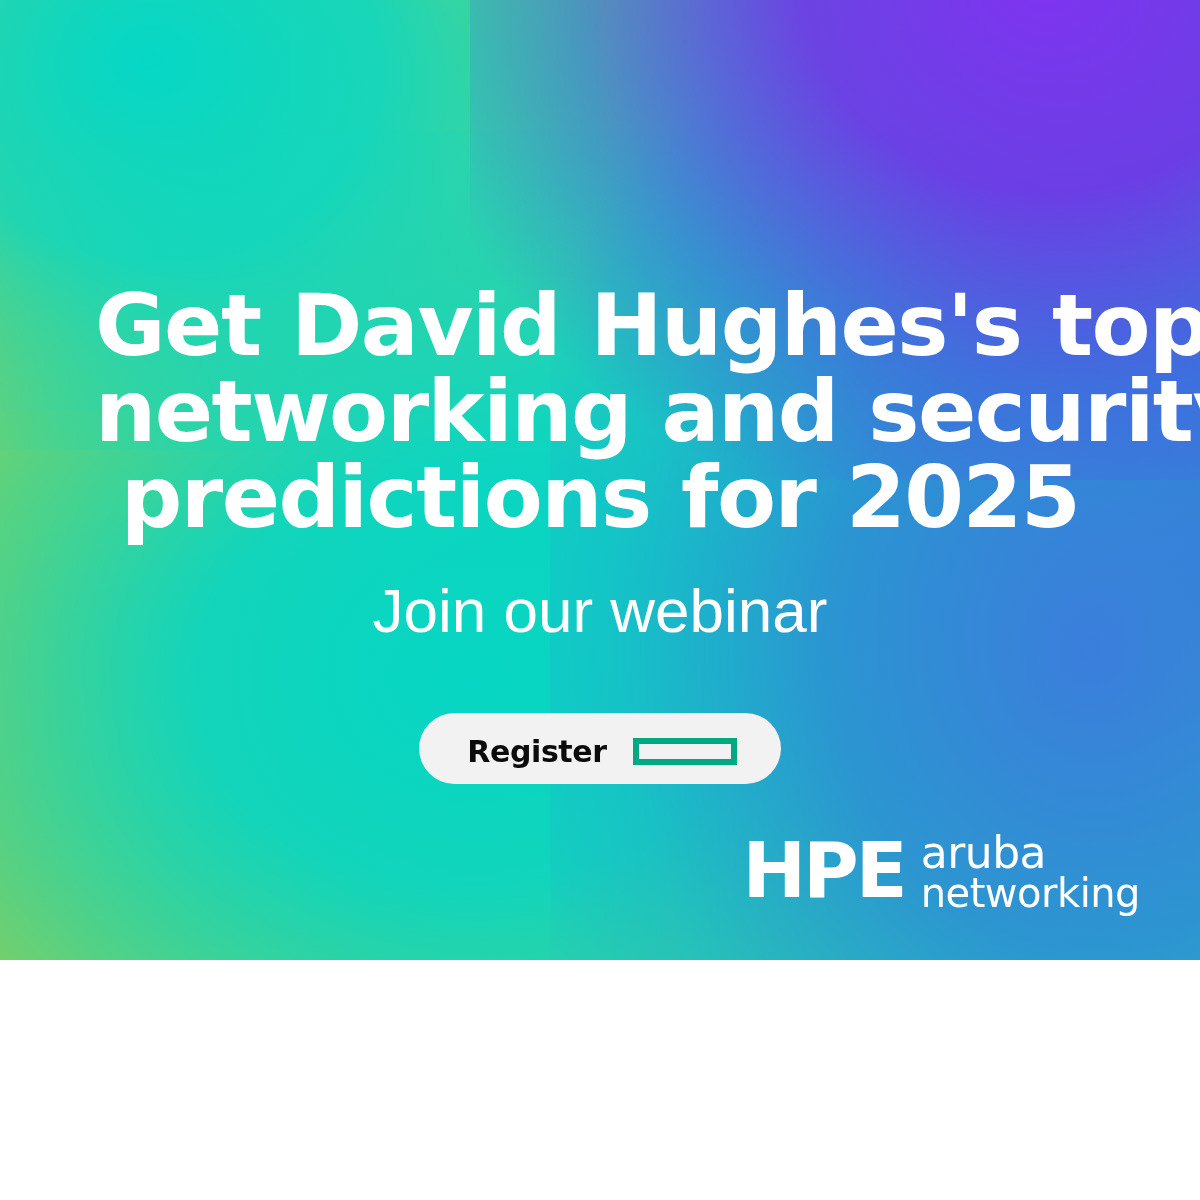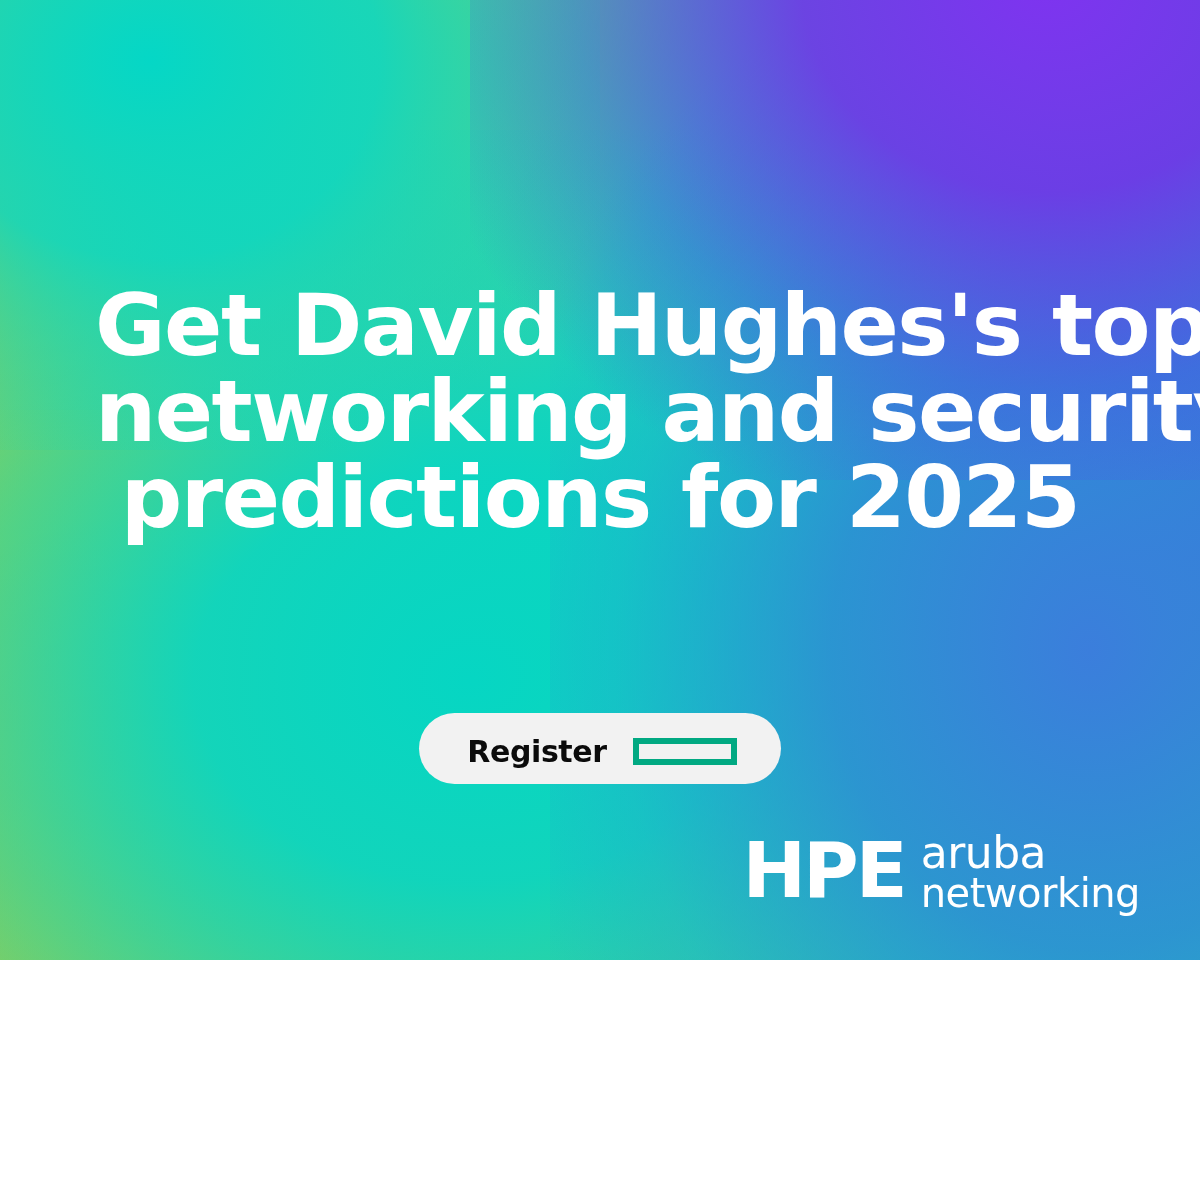--- a/index.html
+++ b/index.html
@@ -211,20 +211,21 @@
   <div class="bg-blob blob-purple"></div>
 
   <div class="content">
 
     <h1 class="headline">
       <span class="headline-line l1">Get David Hughes's top</span>
       <span class="headline-line l2">networking and security</span>
       <span class="headline-line l3">predictions for 2025</span>
     </h1>
 
+    <div class="subhead">Join our webinar</div>
 
     <div class="cta-wrap">
       <button class="cta-button">
         <span class="cta-label">Register</span>
         <span class="hpe-mark"></span>
       </button>
     </div>
 
     <div class="footer-logo">
       <span class="logo-hpe">HPE</span>

